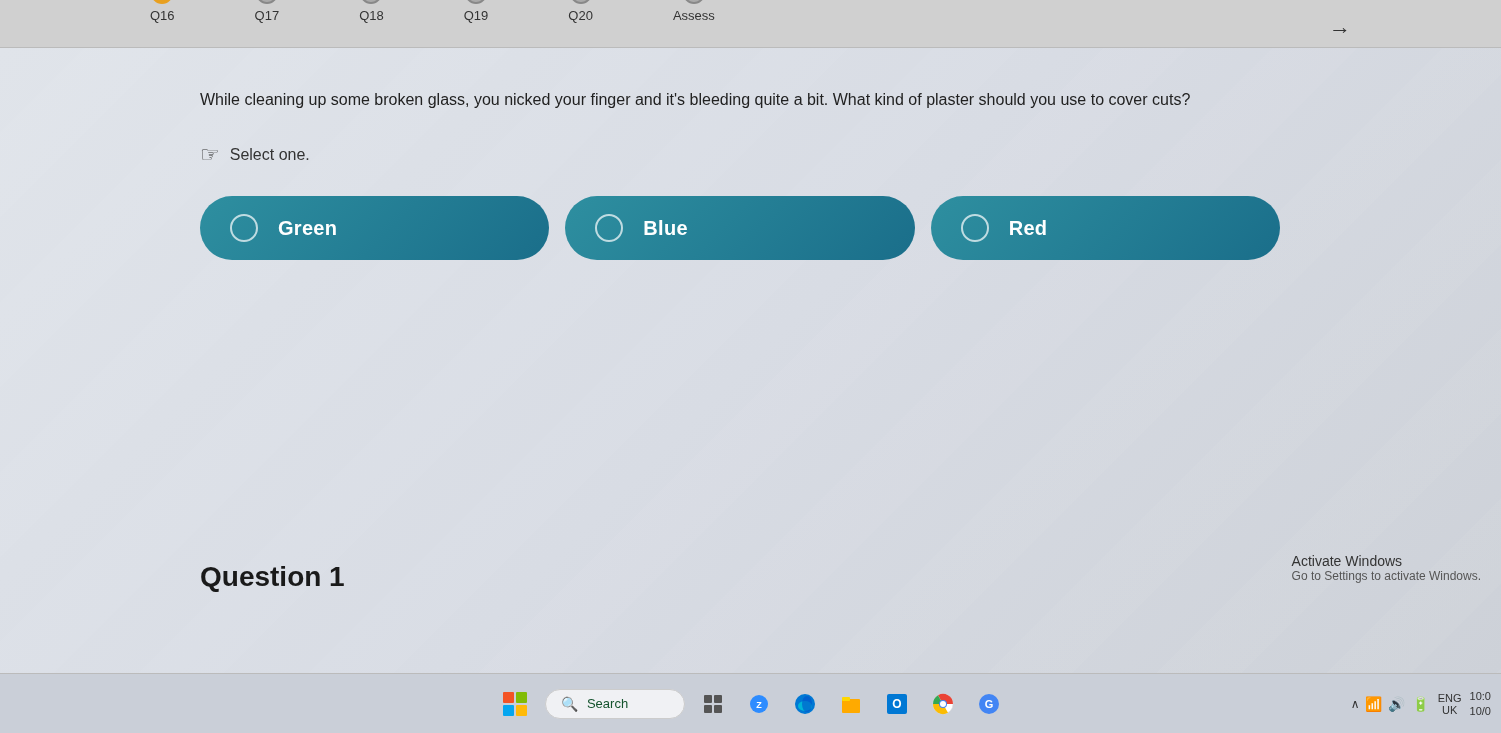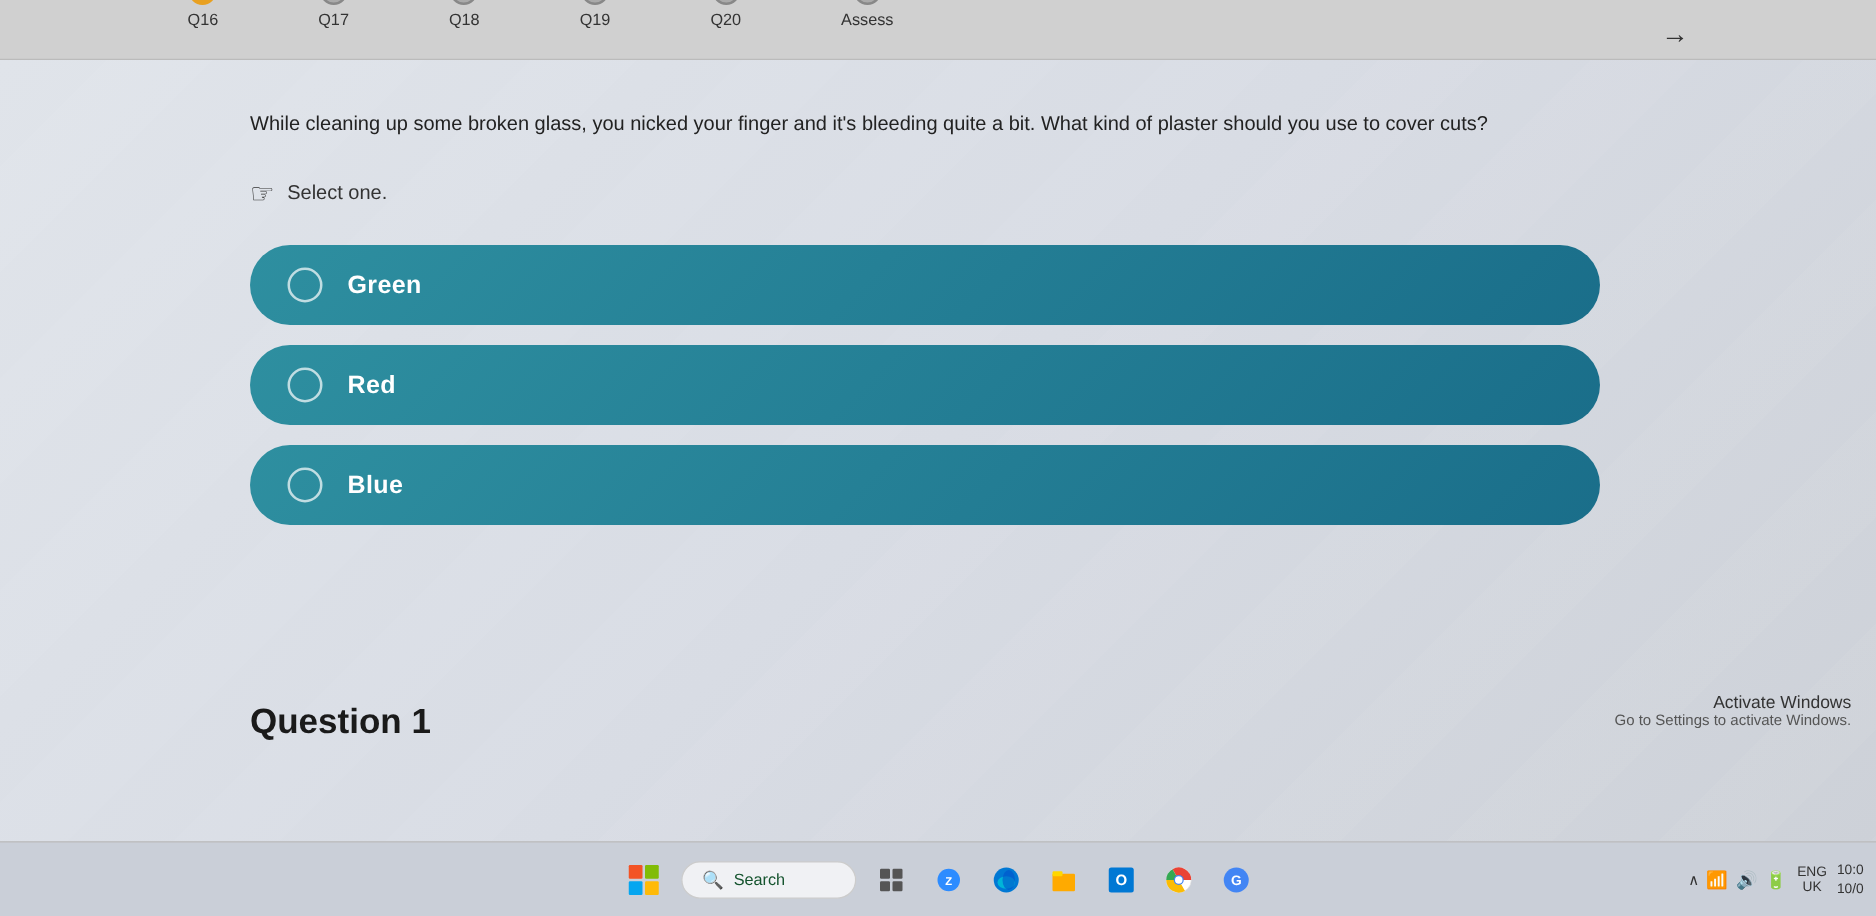--- a/index.html
+++ b/index.html
@@ -122,21 +122,21 @@
       margin-bottom: 28px;
     }
 
     .hand-icon {
       font-size: 22px;
     }
 
     
     .options-grid {
       display: grid;
-      grid-template-columns: 1fr;
+      grid-template-columns: 1fr 1fr 1fr;
       gap: 16px;
       max-width: 1080px;
     }
 
     .option-btn {
       display: flex;
       align-items: center;
       gap: 20px;
       background: linear-gradient(135deg, #2e8fa0, #1a6e8a);
       border-radius: 50px;
@@ -170,21 +170,21 @@
       font-size: 28px;
       font-weight: 700;
       color: #1a1a1a;
     }
 
     
     .activate-windows {
       position: absolute;
       bottom: 90px;
       right: 20px;
-      text-align: right;
+      text-align: left;
       z-index: 5;
     }
 
     .activate-windows .aw-title {
       font-size: 14px;
       color: #333;
       font-weight: 500;
     }
 
     .activate-windows .aw-sub {
@@ -350,26 +350,26 @@
 
     <div class="options-grid">
 
       <button class="option-btn">
         <div class="option-radio"></div>
         <span class="option-label">Green</span>
       </button>
 
       <button class="option-btn">
         <div class="option-radio"></div>
-        <span class="option-label">Red</span>
+        <span class="option-label">Blue</span>
       </button>
 
       <button class="option-btn">
         <div class="option-radio"></div>
-        <span class="option-label">Blue</span>
+        <span class="option-label">Red</span>
       </button>
 
     </div>
 
   </div>
 
   <div class="activate-windows">
     <div class="aw-title">Activate Windows</div>
     <div class="aw-sub">Go to Settings to activate Windows.</div>
   </div>

